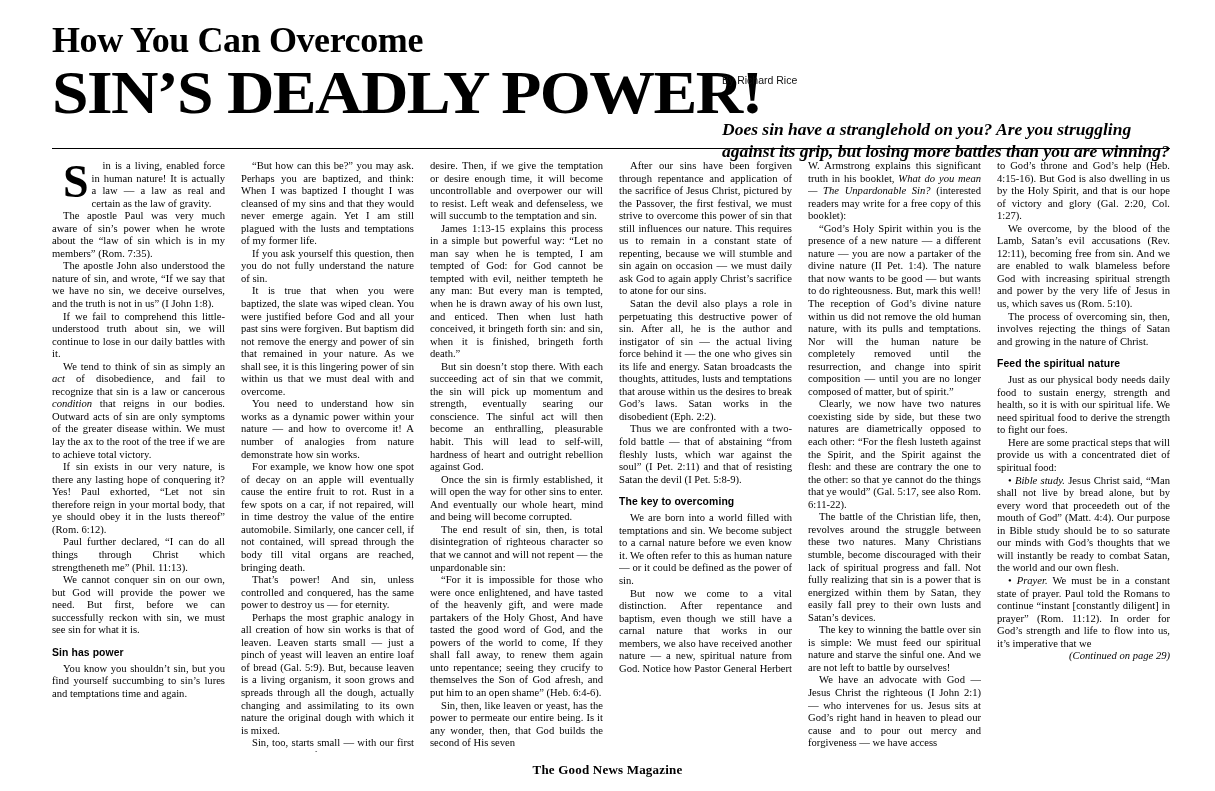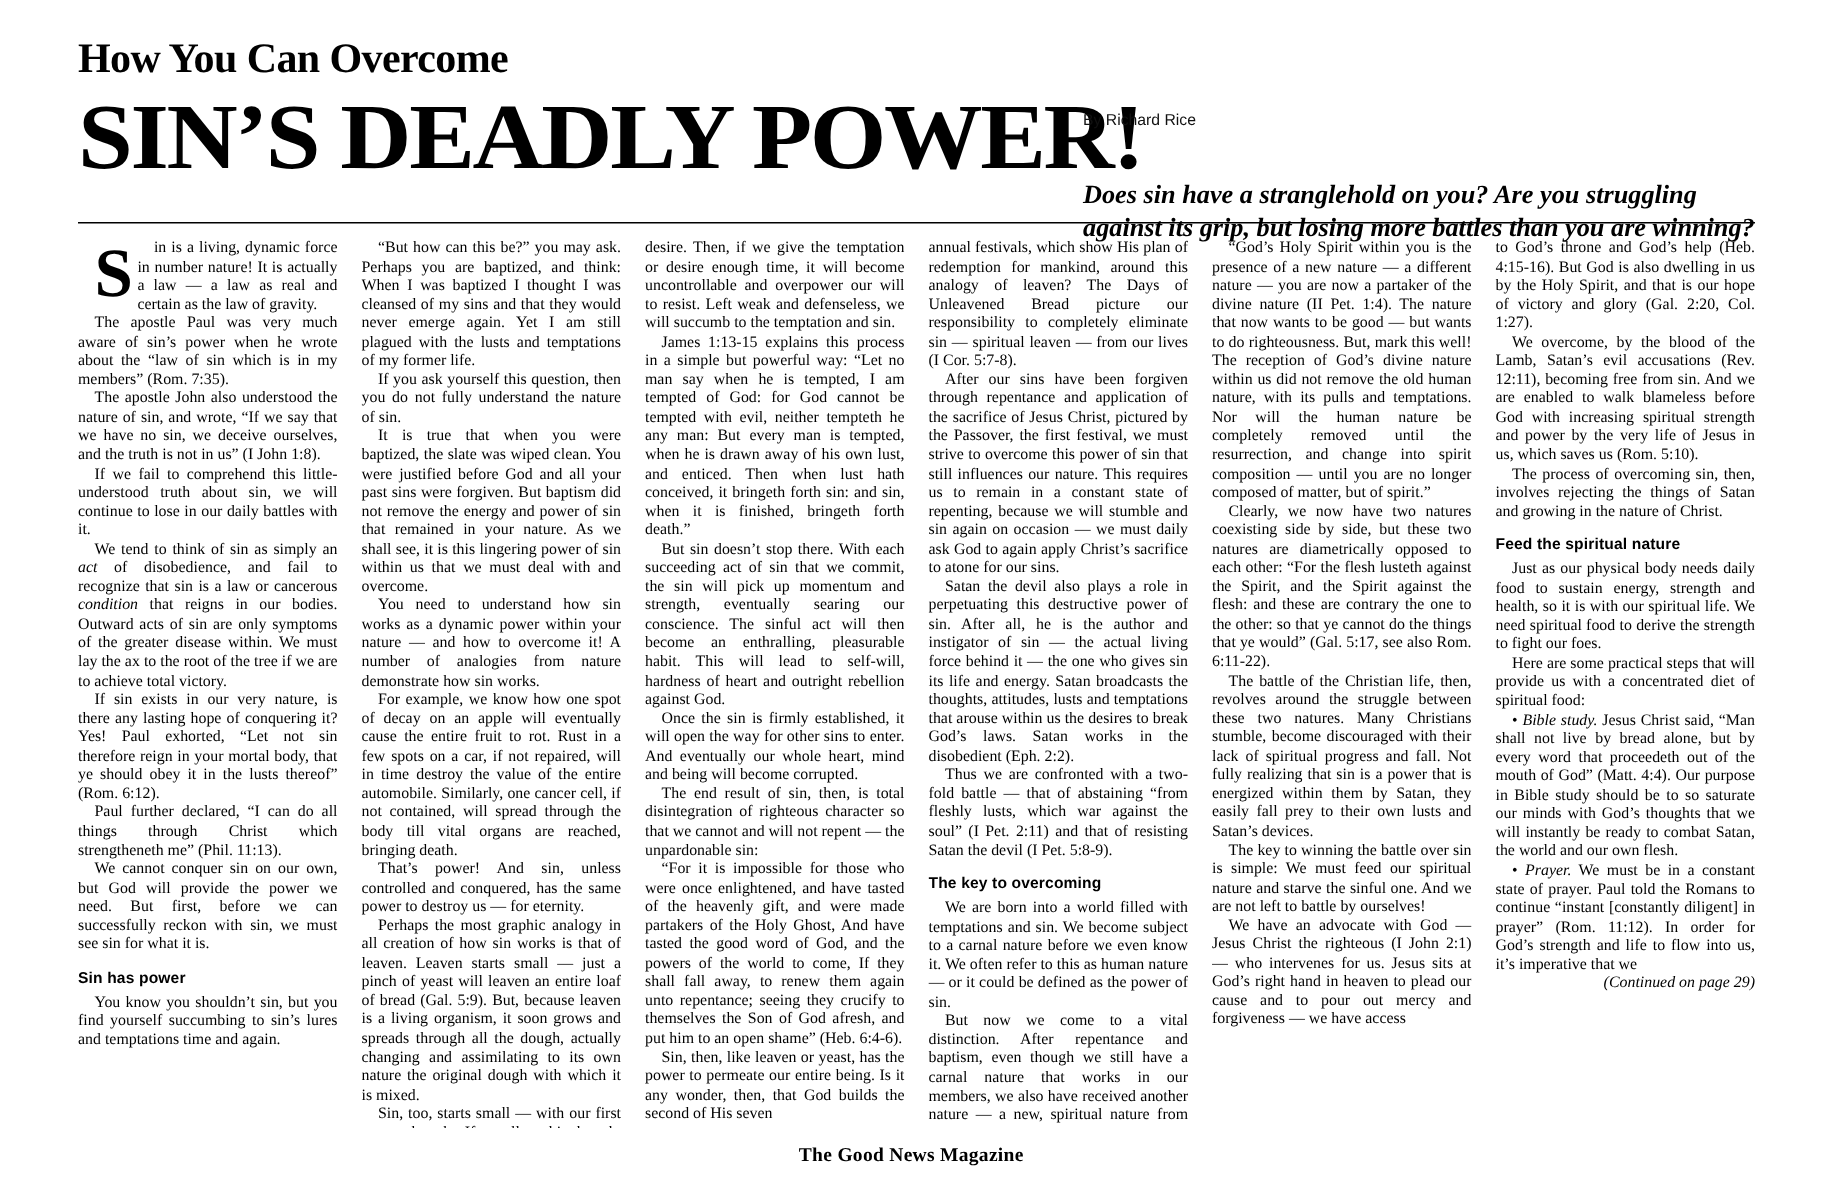--- a/index.html
+++ b/index.html
@@ -28,21 +28,21 @@
   .masthead {
     position: absolute;
     left: 52px;
     top: 18px;
     width: 1118px;
     height: 122px;
   }
   .kicker {
     font-family: "Liberation Serif", "DejaVu Serif", serif;
     font-weight: bold;
-    font-size: 28px;
+    font-size: 36px;
     line-height: 44px;
     letter-spacing: -0.4px;
     margin: 0;
     padding: 0;
     white-space: nowrap;
   }
   .headline {
     font-family: "Liberation Serif", "DejaVu Serif", serif;
     font-weight: bold;
     font-size: 62px;
@@ -179,21 +179,21 @@
       <p class="byline">By Richard Rice</p>
       <p class="deck">Does sin have a stranglehold on you? Are you struggling against its grip, but losing more battles than you are winning?</p>
     </div>
   </div>
 
   <div class="rule"></div>
 
   <div class="columns">
 
     <div class="col">
-      <p class="dropcap-para"><span class="dropcap">S</span><span>in is a living, dynamic force in number nature! It is actually a law — a law as real and certain as the law of gravity.</span></p>
+      <p class="dropcap-para"><span class="dropcap">S</span><span>in is a living, enabled force in human nature! It is actually a law — a law as real and certain as the law of gravity.</span></p>
       <p>The apostle Paul was very much aware of sin’s power when he wrote about the “law of sin which is in my members” (Rom. 7:35).</p>
       <p>The apostle John also understood the nature of sin, and wrote, “If we say that we have no sin, we deceive ourselves, and the truth is not in us” (I John 1:8).</p>
       <p>If we fail to comprehend this little-understood truth about sin, we will continue to lose in our daily battles with it.</p>
       <p><span>We tend to think of sin as simply an </span><em>act</em><span> of disobedience, and fail to recognize that sin is a law or cancerous </span><em>condition</em><span> that reigns in our bodies. Outward acts of sin are only symptoms of the greater disease within. We must lay the ax to the root of the tree if we are to achieve total victory.</span></p>
       <p>If sin exists in our very nature, is there any lasting hope of conquering it? Yes! Paul exhorted, “Let not sin therefore reign in your mortal body, that ye should obey it in the lusts thereof” (Rom. 6:12).</p>
       <p>Paul further declared, “I can do all things through Christ which strengtheneth me” (Phil. 11:13).</p>
       <p>We cannot conquer sin on our own, but God will provide the power we need. But first, before we can successfully reckon with sin, we must see sin for what it is.</p>
       <h2 class="subhead">Sin has power</h2>
       <p>You know you shouldn’t sin, but you find yourself succumbing to sin’s lures and temptations time and again.</p>
     </div>
@@ -213,30 +213,30 @@
       <p class="noindent">desire. Then, if we give the temptation or desire enough time, it will become uncontrollable and overpower our will to resist. Left weak and defenseless, we will succumb to the temptation and sin.</p>
       <p>James 1:13-15 explains this process in a simple but powerful way: “Let no man say when he is tempted, I am tempted of God: for God cannot be tempted with evil, neither tempteth he any man: But every man is tempted, when he is drawn away of his own lust, and enticed. Then when lust hath conceived, it bringeth forth sin: and sin, when it is finished, bringeth forth death.”</p>
       <p>But sin doesn’t stop there. With each succeeding act of sin that we commit, the sin will pick up momentum and strength, eventually searing our conscience. The sinful act will then become an enthralling, pleasurable habit. This will lead to self-will, hardness of heart and outright rebellion against God.</p>
       <p>Once the sin is firmly established, it will open the way for other sins to enter. And eventually our whole heart, mind and being will become corrupted.</p>
       <p>The end result of sin, then, is total disintegration of righteous character so that we cannot and will not repent — the unpardonable sin:</p>
       <p>“For it is impossible for those who were once enlightened, and have tasted of the heavenly gift, and were made partakers of the Holy Ghost, And have tasted the good word of God, and the powers of the world to come, If they shall fall away, to renew them again unto repentance; seeing they crucify to themselves the Son of God afresh, and put him to an open shame” (Heb. 6:4-6).</p>
       <p>Sin, then, like leaven or yeast, has the power to permeate our entire being. Is it any wonder, then, that God builds the second of His seven</p>
     </div>
 
     <div class="col">
-      <p class="noindent">annual festivals, which show His plan of redemption for mankind, around this analogy of leaven? The Days of Unleavened Bread picture our responsibility to completely eliminate sin — spiritual leaven — from our lives (I Cor. 5:7-8).</p>
       <p>After our sins have been forgiven through repentance and application of the sacrifice of Jesus Christ, pictured by the Passover, the first festival, we must strive to overcome this power of sin that still influences our nature. This requires us to remain in a constant state of repenting, because we will stumble and sin again on occasion — we must daily ask God to again apply Christ’s sacrifice to atone for our sins.</p>
       <p>Satan the devil also plays a role in perpetuating this destructive power of sin. After all, he is the author and instigator of sin — the actual living force behind it — the one who gives sin its life and energy. Satan broadcasts the thoughts, attitudes, lusts and temptations that arouse within us the desires to break God’s laws. Satan works in the disobedient (Eph. 2:2).</p>
       <p>Thus we are confronted with a two-fold battle — that of abstaining “from fleshly lusts, which war against the soul” (I Pet. 2:11) and that of resisting Satan the devil (I Pet. 5:8-9).</p>
       <h2 class="subhead">The key to overcoming</h2>
       <p>We are born into a world filled with temptations and sin. We become subject to a carnal nature before we even know it. We often refer to this as human nature — or it could be defined as the power of sin.</p>
       <p>But now we come to a vital distinction. After repentance and baptism, even though we still have a carnal nature that works in our members, we also have received another nature — a new, spiritual nature from God. Notice how Pastor General Herbert</p>
     </div>
 
     <div class="col">
+      <p class="noindent"><span>W. Armstrong explains this significant truth in his booklet, </span><em>What do you mean — The Unpardonable Sin?</em><span> (interested readers may write for a free copy of this booklet):</span></p>
       <p>“God’s Holy Spirit within you is the presence of a new nature — a different nature — you are now a partaker of the divine nature (II Pet. 1:4). The nature that now wants to be good — but wants to do righteousness. But, mark this well! The reception of God’s divine nature within us did not remove the old human nature, with its pulls and temptations. Nor will the human nature be completely removed until the resurrection, and change into spirit composition — until you are no longer composed of matter, but of spirit.”</p>
       <p>Clearly, we now have two natures coexisting side by side, but these two natures are diametrically opposed to each other: “For the flesh lusteth against the Spirit, and the Spirit against the flesh: and these are contrary the one to the other: so that ye cannot do the things that ye would” (Gal. 5:17, see also Rom. 6:11-22).</p>
       <p>The battle of the Christian life, then, revolves around the struggle between these two natures. Many Christians stumble, become discouraged with their lack of spiritual progress and fall. Not fully realizing that sin is a power that is energized within them by Satan, they easily fall prey to their own lusts and Satan’s devices.</p>
       <p>The key to winning the battle over sin is simple: We must feed our spiritual nature and starve the sinful one. And we are not left to battle by ourselves!</p>
       <p>We have an advocate with God — Jesus Christ the righteous (I John 2:1) — who intervenes for us. Jesus sits at God’s right hand in heaven to plead our cause and to pour out mercy and forgiveness — we have access</p>
     </div>
 
     <div class="col">
       <p class="noindent">to God’s throne and God’s help (Heb. 4:15-16). But God is also dwelling in us by the Holy Spirit, and that is our hope of victory and glory (Gal. 2:20, Col. 1:27).</p>
       <p>We overcome, by the blood of the Lamb, Satan’s evil accusations (Rev. 12:11), becoming free from sin. And we are enabled to walk blameless before God with increasing spiritual strength and power by the very life of Jesus in us, which saves us (Rom. 5:10).</p>

